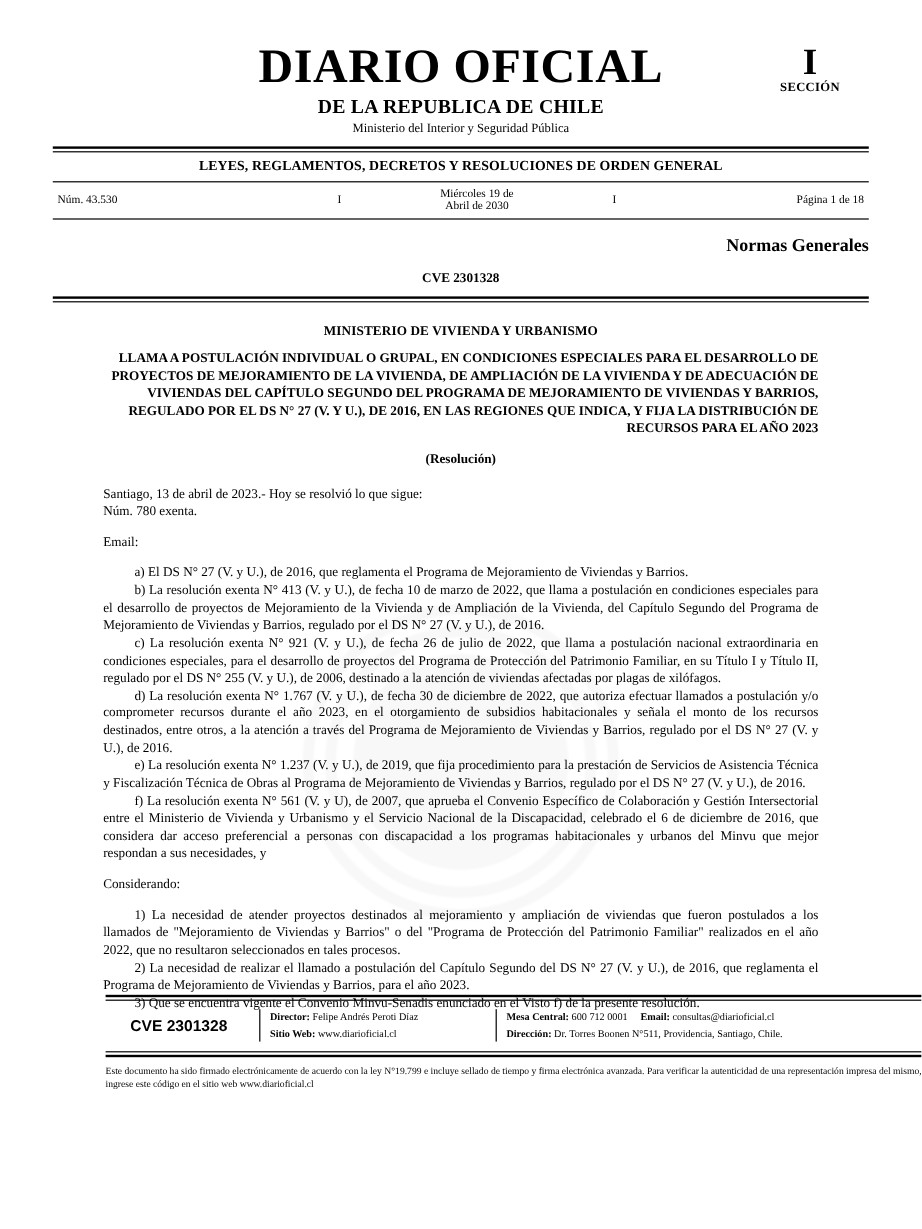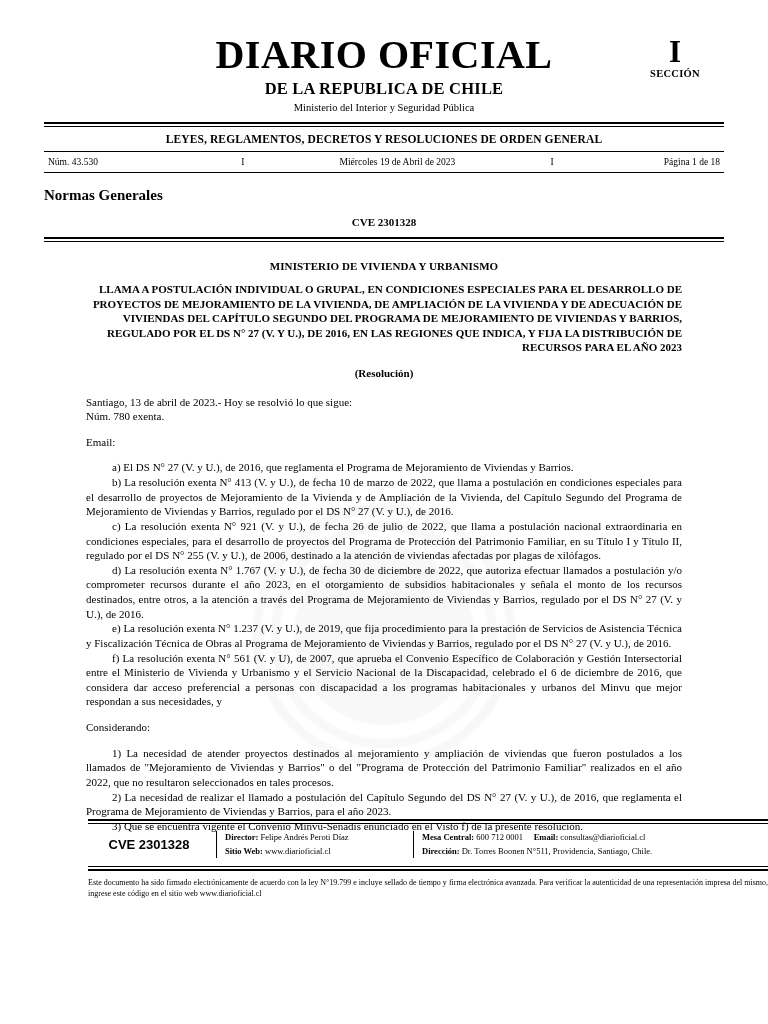--- a/index.html
+++ b/index.html
@@ -83,29 +83,30 @@
     letter-spacing: 0.1px;
     padding: 6px 0 6px 0;
   }
 
   .issue-row {
     display: flex;
     align-items: center;
     font-size: 9.5px;
     padding: 5px 4px 5px 4px;
     border-bottom: 1px solid #000;
+    gap: 40px;
   }
   .issue-left { flex: 0 0 24%; text-align: left; }
   .issue-sep1 { flex: 0 0 10%; text-align: center; }
   .issue-center { flex: 1 1 auto; text-align: center; }
   .issue-sep2 { flex: 0 0 10%; text-align: center; }
   .issue-right { flex: 0 0 20%; text-align: right; }
 
   .normas {
-    text-align: left;
+    text-align: right;
     font-size: 15px;
     font-weight: bold;
     margin: 14px 0 0 0;
   }
   .cve-top {
     text-align: center;
     font-size: 11px;
     font-weight: bold;
     margin: 12px 0 0 0;
   }
@@ -246,21 +247,21 @@
 
   <div class="rule-double"></div>
 
   <div class="banner">LEYES, REGLAMENTOS, DECRETOS Y RESOLUCIONES DE ORDEN GENERAL</div>
 
   <div class="rule-single"></div>
 
   <div class="issue-row">
     <div class="issue-left">Núm. 43.530</div>
     <div class="issue-sep1">I</div>
-    <div class="issue-center">Miércoles 19 de Abril de 2023</div>
+    <div class="issue-center">Miércoles 19 de Abril de 2030</div>
     <div class="issue-sep2">I</div>
     <div class="issue-right">Página 1 de 18</div>
   </div>
 
   <div class="normas">Normas Generales</div>
   <div class="cve-top">CVE 2301328</div>
 
   <div class="rule-after-cve"></div>
 
   <div class="ministry">MINISTERIO DE VIVIENDA Y URBANISMO</div>

